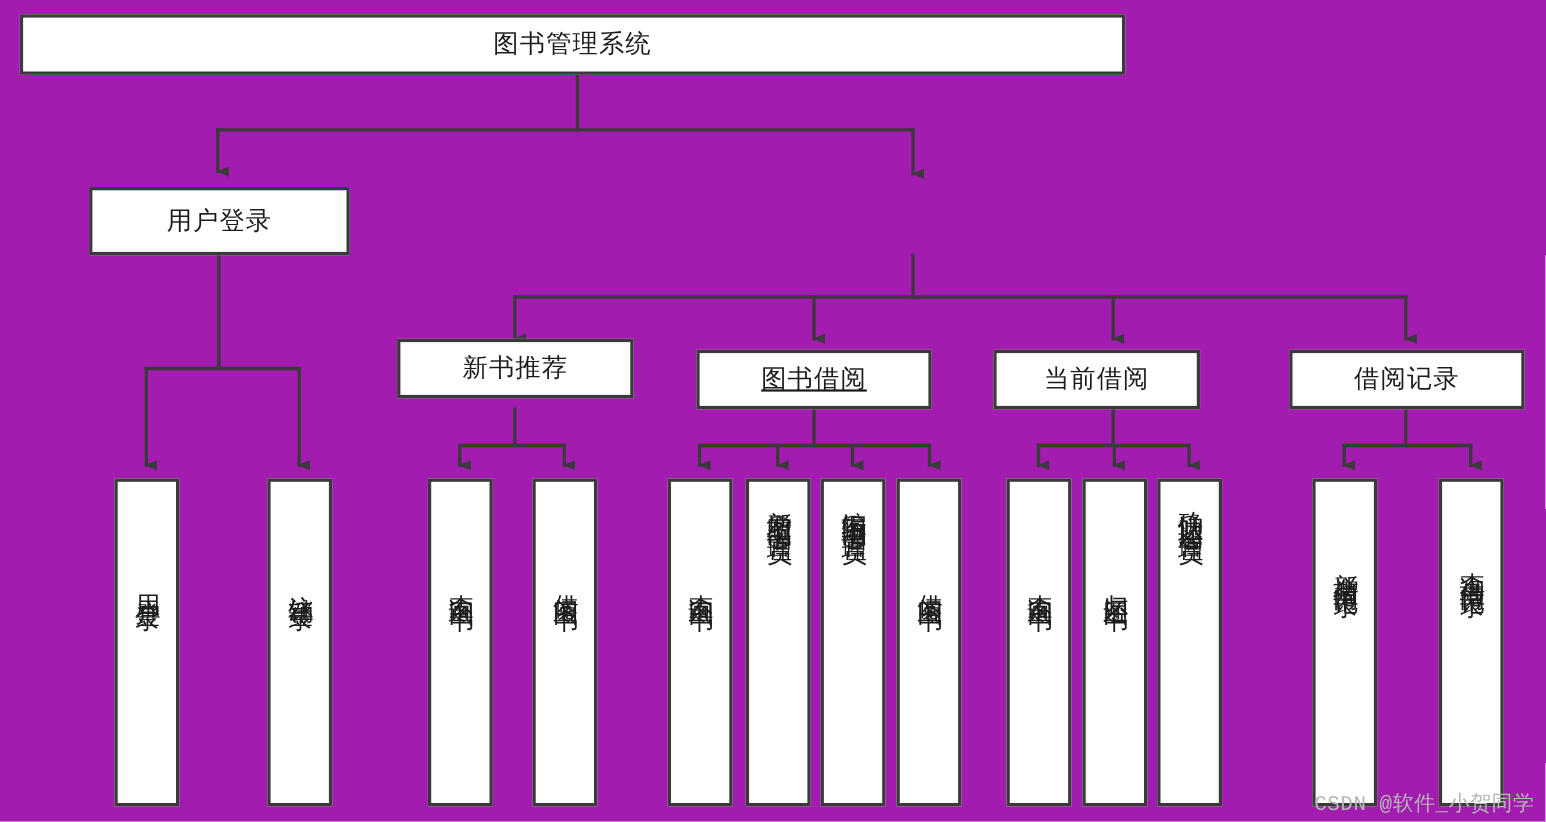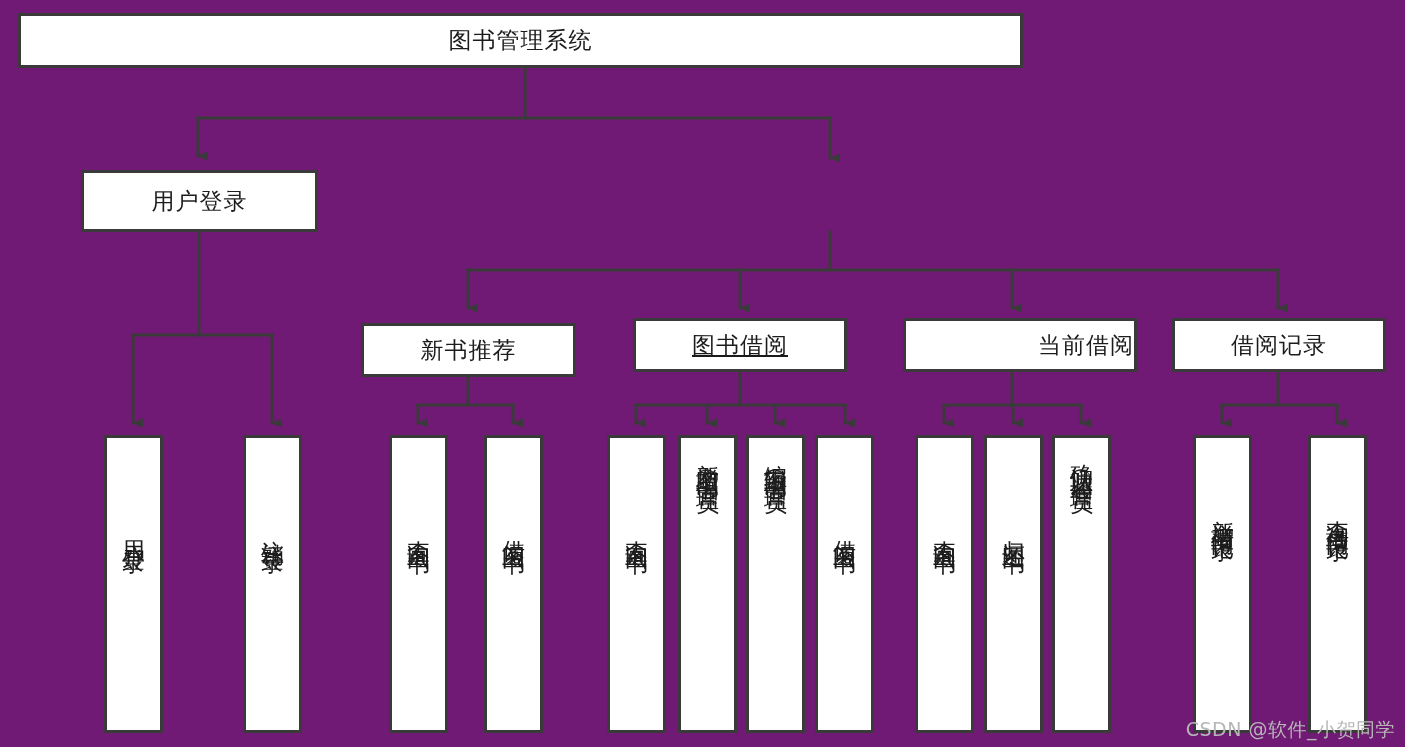--- a/index.html
+++ b/index.html
@@ -7,21 +7,21 @@
     padding: 0;
     background: #ffffff;
   }
   body {
     font-family: "DejaVu Sans", "Liberation Sans", sans-serif;
   }
   #canvas {
     position: relative;
     width: 1405px;
     height: 747px;
-    background: #701a75;
+    background: #a21caf;
     overflow: hidden;
   }
   #edges {
     position: absolute;
     left: 0;
     top: 0;
     width: 1405px;
     height: 747px;
   }
   .node {
@@ -68,20 +68,21 @@
     padding-top: 4px;
   }
   .watermark {
     position: absolute;
     right: 10px;
     bottom: 4px;
     font-size: 19px;
     color: #b6b6b6;
     letter-spacing: 0.5px;
     white-space: nowrap;
+    font-family: Liberation Mono, monospace;
   }
 </style>
 </head>
 <body>
 
 <div id="canvas">
 
   <svg id="edges" viewBox="0 0 1405 747" xmlns="http://www.w3.org/2000/svg">
     <defs>
       <marker id="arrow" markerWidth="10" markerHeight="11" refX="4.6" refY="10" orient="auto" markerUnits="userSpaceOnUse">
@@ -134,29 +135,29 @@
 
   <div class="node h" style="left:18px; top:13px; width:1005px; height:55px;">
     <span class="node-label">图书管理系统</span>
   </div>
 
   <div class="node h" style="left:81px; top:170px; width:237px; height:62px;">
     <span class="node-label">用户登录</span>
   </div>
 
 
-  <div class="node h" style="left:361px; top:323px; width:215px; height:54px;">
+  <div class="node h" style="left:361px; top:308px; width:215px; height:54px;">
     <span class="node-label">新书推荐</span>
   </div>
 
   <div class="node h" style="left:633px; top:318px; width:214px; height:54px;text-decoration:underline;">
     <span class="node-label">图书借阅</span>
   </div>
 
-  <div class="node h" style="left:903px; top:318px; width:234px; height:54px;justify-content:flex-end;">
+  <div class="node h" style="left:903px; top:318px; width:188px; height:54px;">
     <span class="node-label">当前借阅</span>
   </div>
 
   <div class="node h" style="left:1172px; top:318px; width:214px; height:54px;">
     <span class="node-label">借阅记录</span>
   </div>
 
   <div class="node v mid" style="left:104px; top:435px; width:59px; height:298px;">
     <span class="node-label">用户登录</span>
   </div>

